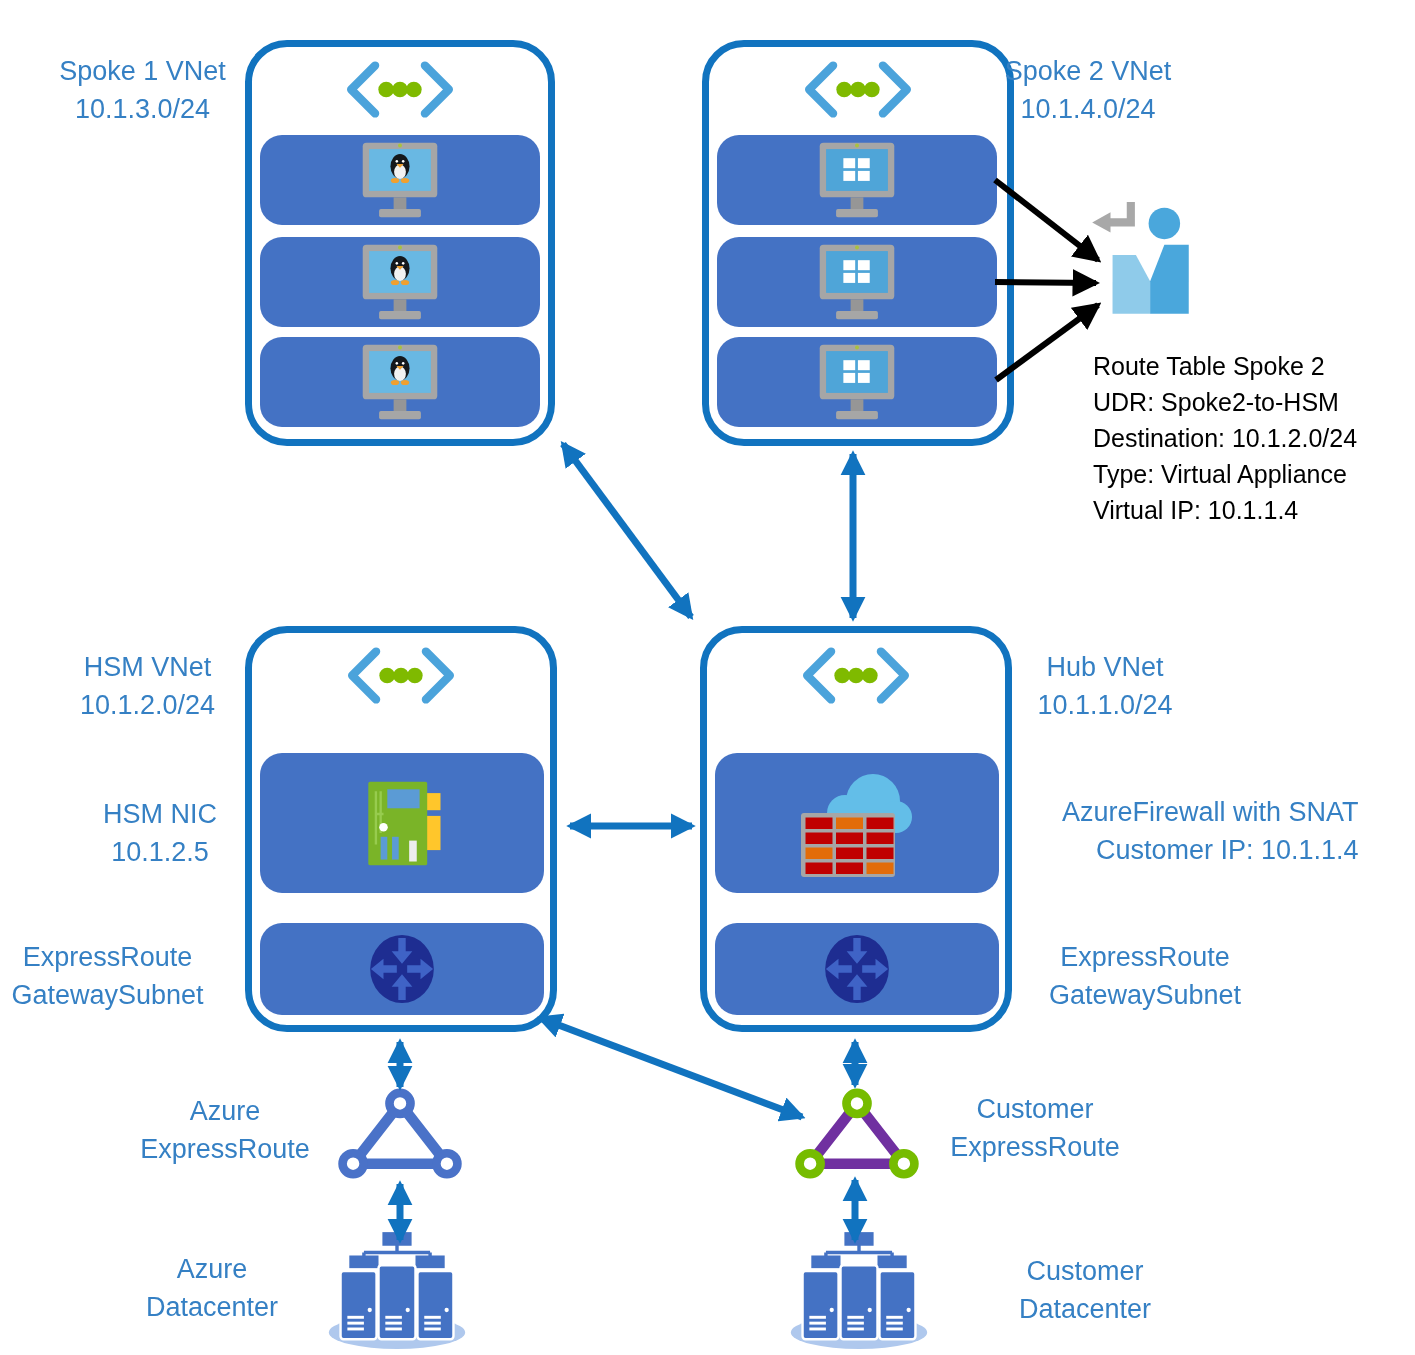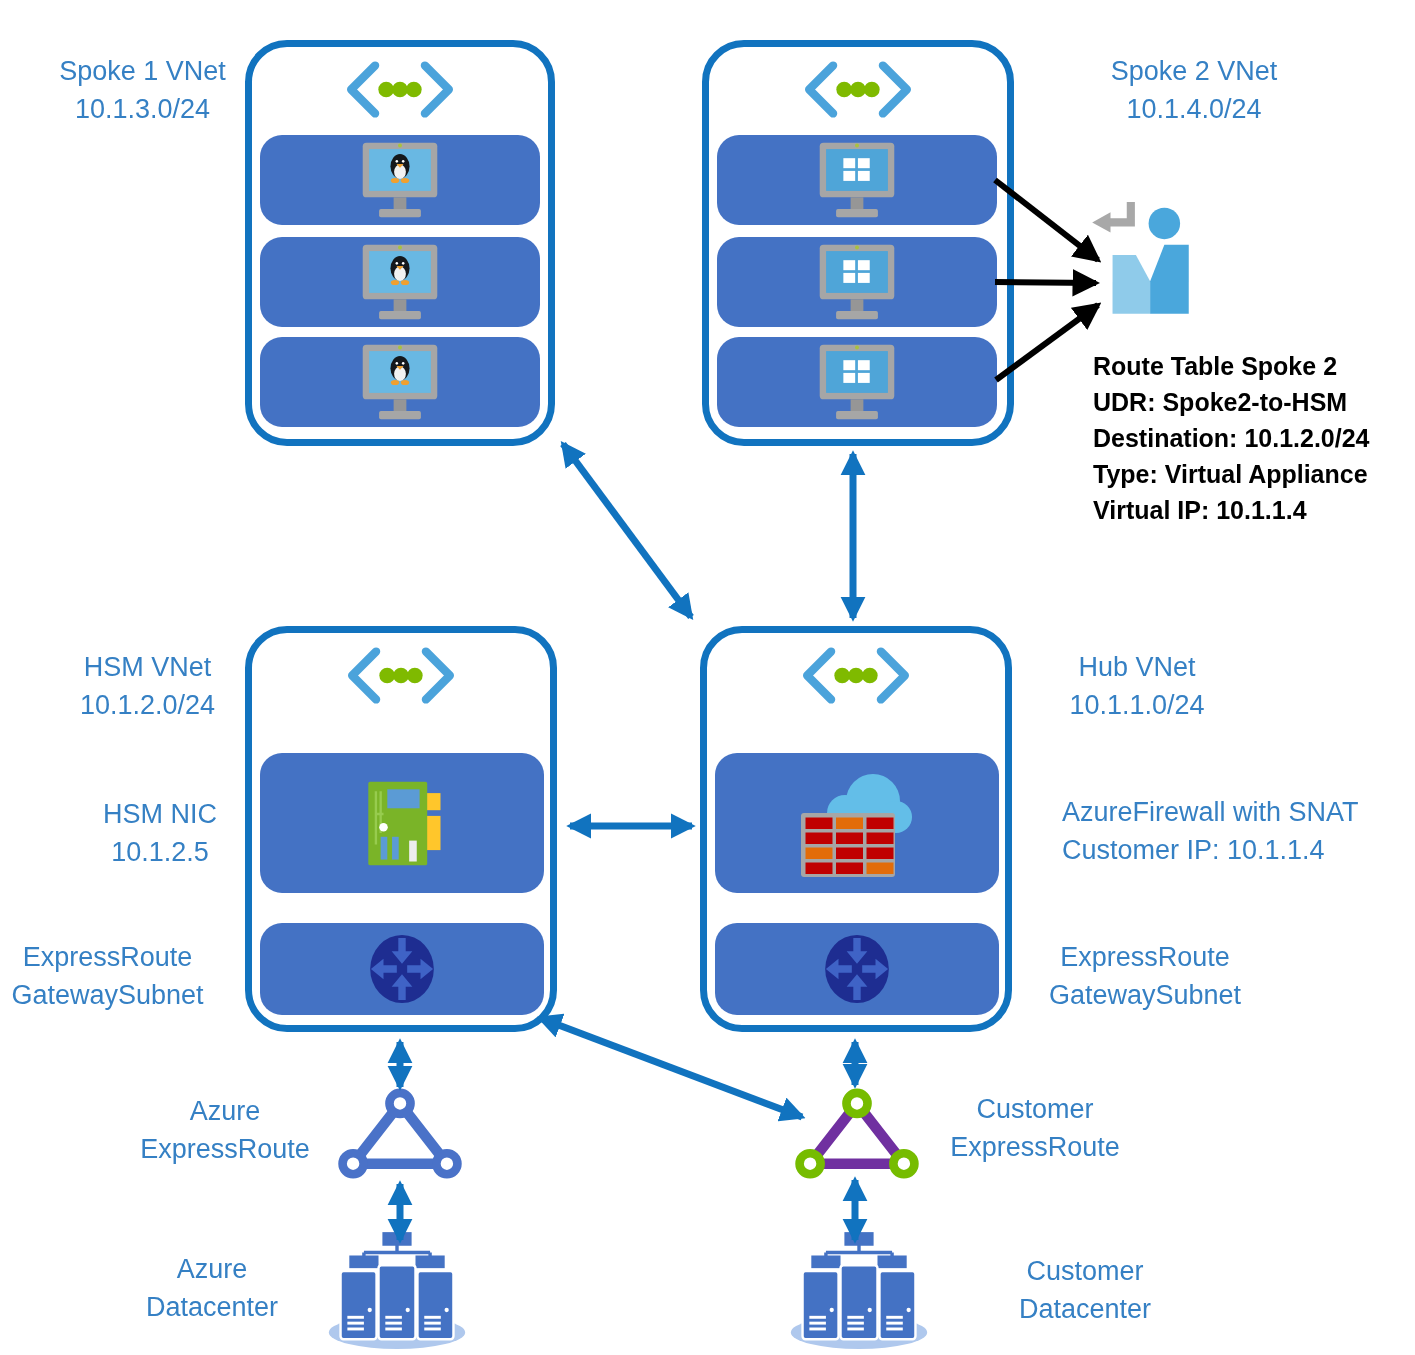--- a/index.html
+++ b/index.html
@@ -13,24 +13,24 @@
   }
   .subnet-row{
     position:absolute;background:#4472c4;border-radius:22px;
     display:flex;align-items:center;justify-content:center;
   }
   .vnet-icon{position:absolute;top:13px;left:50%;transform:translateX(-50%);}
   .lbl{
     position:absolute;color:#3580c4;font-size:27px;line-height:38px;
     text-align:center;z-index:2;white-space:nowrap;
   }
-  .lbl.left-align{text-align:left;}
+  .lbl.left-align{text-align:right;}
   .rt-text{
     position:absolute;left:1093px;top:348px;color:#000;font-size:25px;
-    line-height:36px;font-weight:700;text-align:left;z-index:2;white-space:nowrap;
+    line-height:36px;font-weight:400;text-align:left;z-index:2;white-space:nowrap;
   }
   .icon-abs{position:absolute;z-index:3;}
   .overlay{position:absolute;left:0;top:0;z-index:6;pointer-events:none;}
   .sym-defs{position:absolute;width:0;height:0;overflow:hidden;}
 </style>
 </head>
 <body>
 
 <svg class="sym-defs" aria-hidden="true">
   <defs>
@@ -268,31 +268,31 @@
     <svg width="146" height="119">
         <use href="#sym-datacenter" width="146" height="119"></use>
       </svg>
   </div>
 
   <div class="lbl" style="left:35px;top:52px;width:215px;">
     <div>Spoke 1 VNet</div>
     <div>10.1.3.0/24</div>
   </div>
 
-  <div class="lbl" style="left:1084px;top:52px;width:220px;">
+  <div class="lbl" style="left:978px;top:52px;width:220px;">
     <div>Spoke 2 VNet</div>
     <div>10.1.4.0/24</div>
   </div>
 
   <div class="lbl" style="left:50px;top:648px;width:195px;text-align:center;">
     <div>HSM VNet</div>
     <div>10.1.2.0/24</div>
   </div>
 
-  <div class="lbl" style="left:1005px;top:648px;width:200px;padding-left:32px;">
+  <div class="lbl" style="left:1005px;top:648px;width:200px;">
     <div>Hub VNet</div>
     <div>10.1.1.0/24</div>
   </div>
 
   <div class="lbl" style="left:75px;top:795px;width:170px;text-align:center;">
     <div>HSM NIC</div>
     <div>10.1.2.5</div>
   </div>
 
   <div class="lbl left-align" style="left:1062px;top:793px;">

